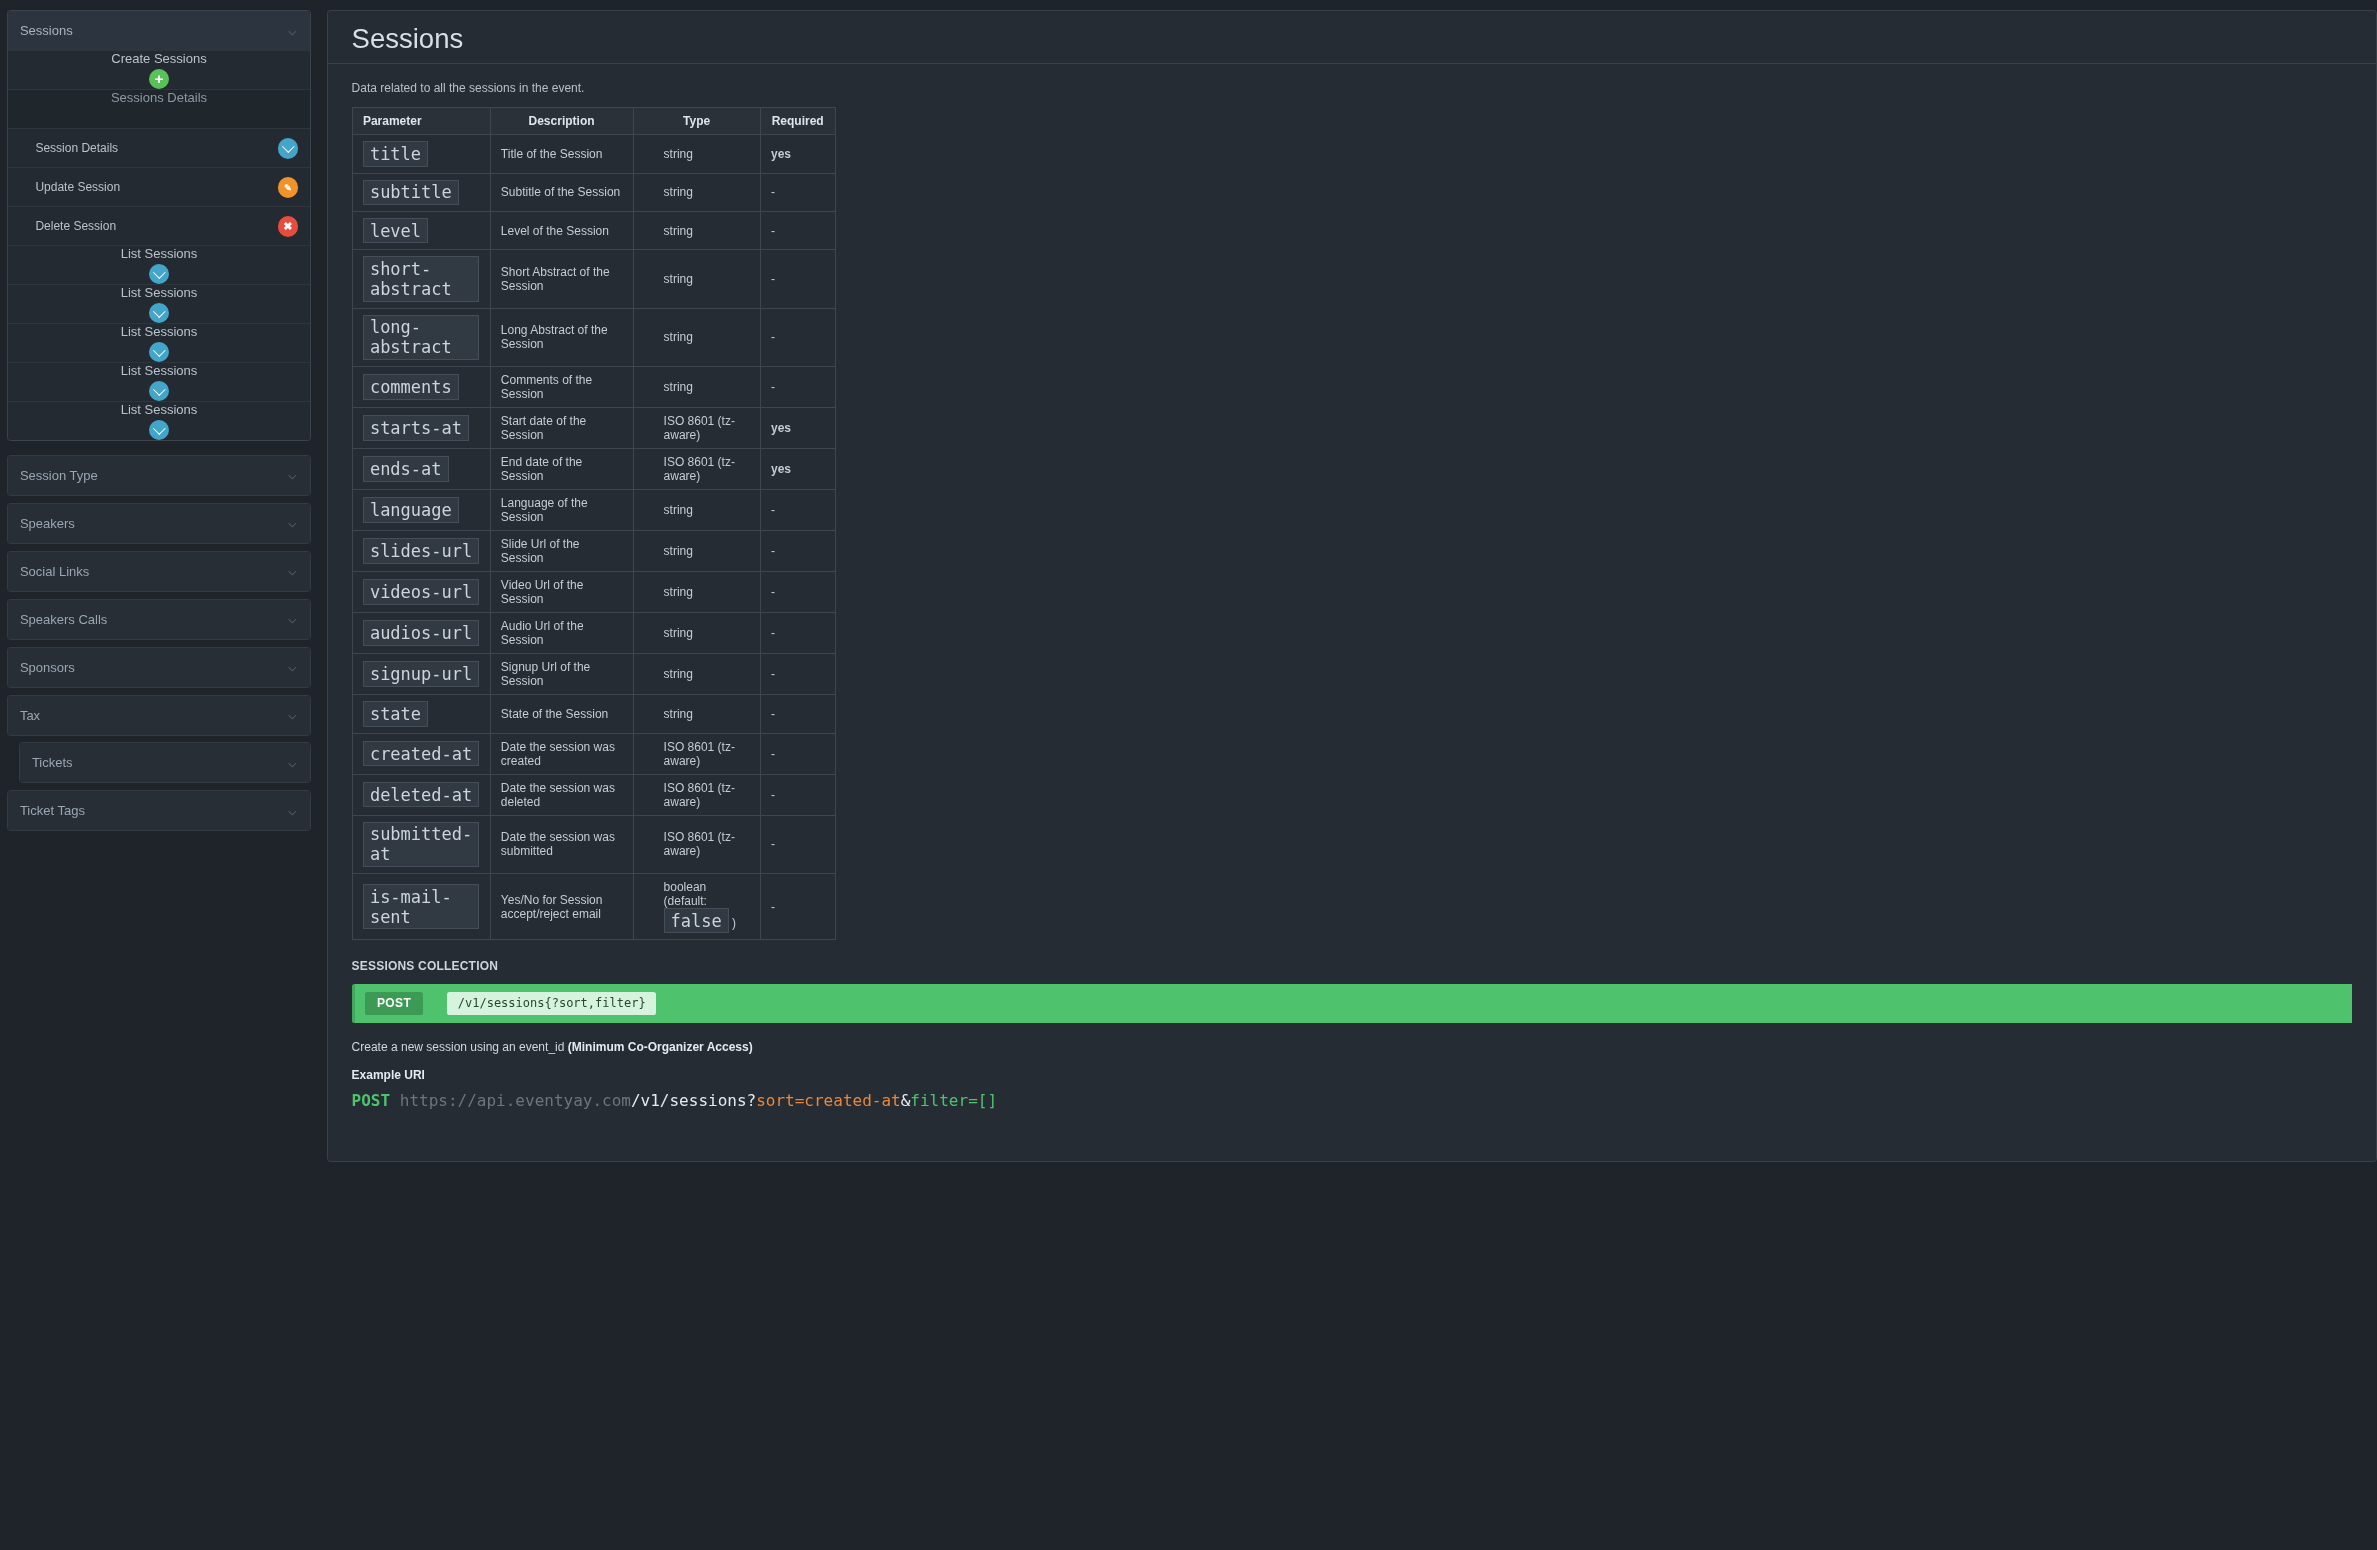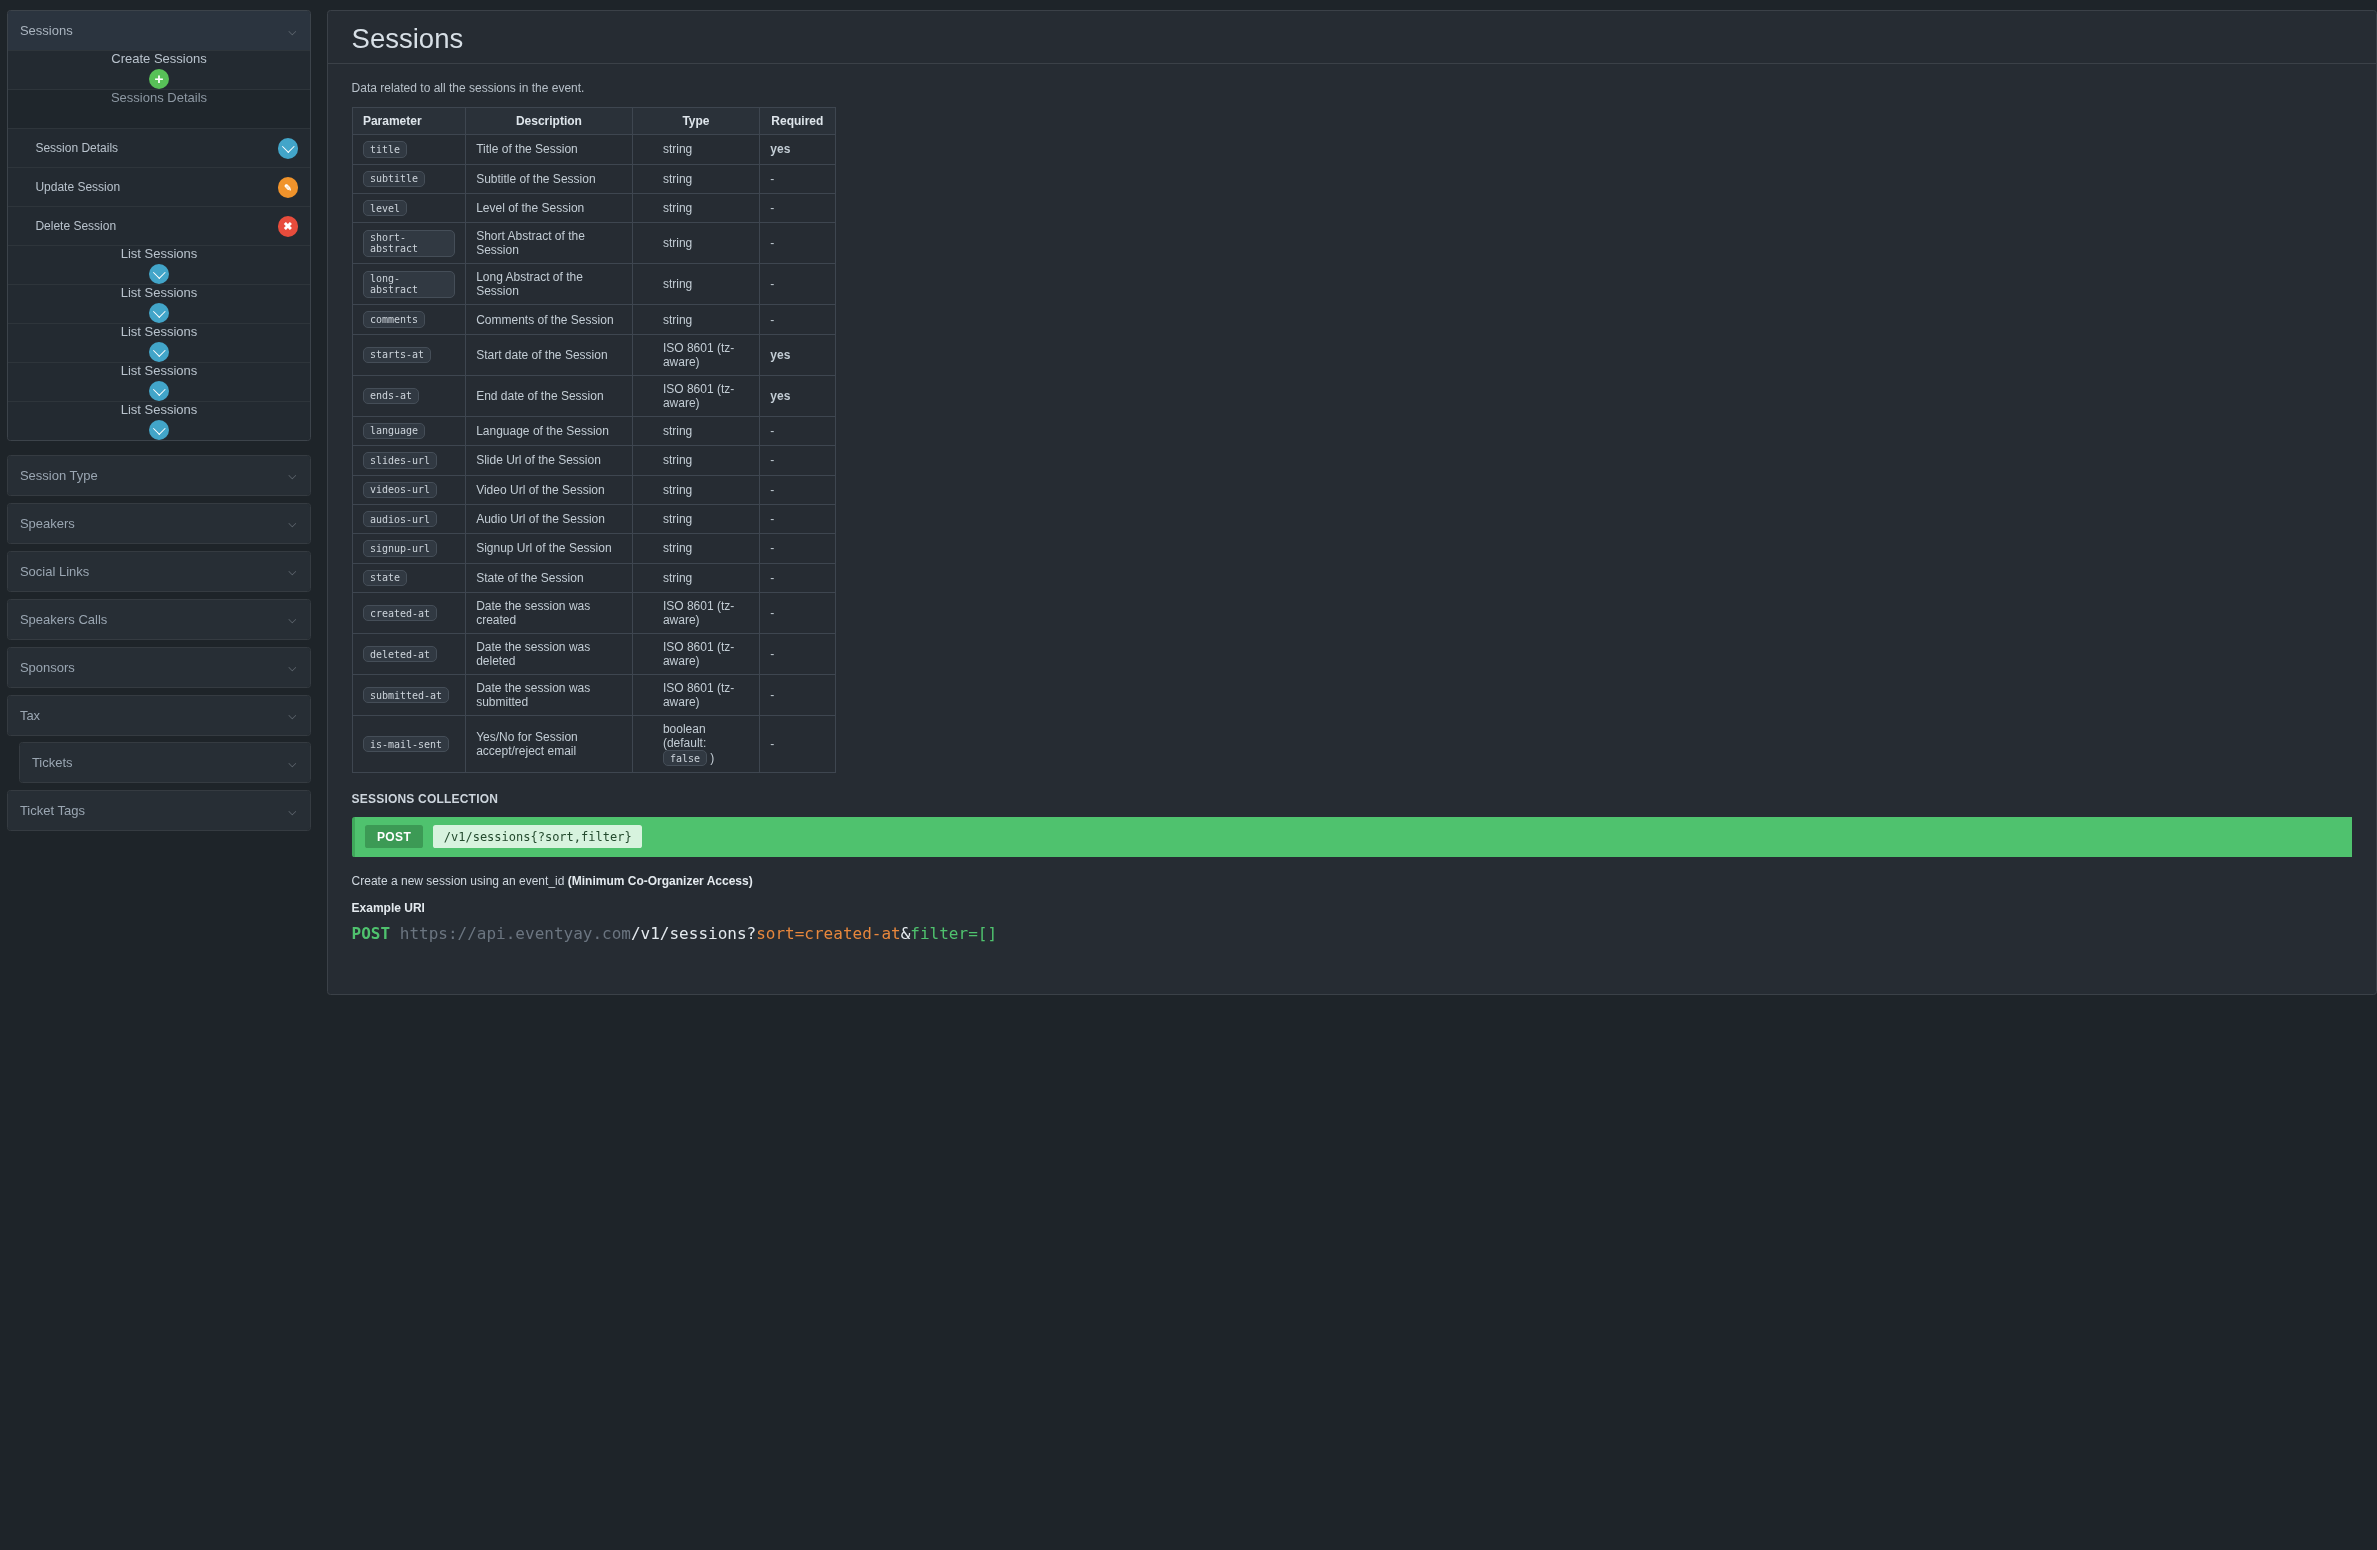--- a/index.html
+++ b/index.html
@@ -119,24 +119,24 @@
   }
   table.params th:nth-child(2), table.params th:nth-child(3), table.params th:nth-child(4) { text-align: center; }
   table.params td:nth-child(1) { width: 127px; }
   table.params td:nth-child(2) { width: 228px; }
   table.params td:nth-child(3) { width: 160px; padding-left: 30px; }
   table.params td:nth-child(4) { width: 77px; font-weight: 400; }
   table.params td.req-yes { font-weight: 700; }
   .codechip {
     display: inline-block;
     font-family: Menlo, Consolas, monospace;
-    font-size: 10px;
+    font-size: 17px;
     background: #313942;
     border: 0.9px solid #454e58;
-    border-radius: 5px;
+    border-radius: 0;
     padding: 1.7px 6px;
     color: #cdd4db;
   }
   .section-heading {
     font-weight: 700;
     letter-spacing: 0.2px;
     margin: 19px 0 10.3px 0;
     color: #cdd5dd;
   }
   .endpoint-bar {
@@ -158,20 +158,21 @@
     font-size: 12px;
     letter-spacing: 0.4px;
   }
   .path-pill {
     background: #d7f3de;
     color: #234a2d;
     font-family: Menlo, Consolas, monospace;
     font-size: 12px;
     padding: 4.3px 10.3px;
     border-radius: 2.6px;
+    margin-left: 14px;
   }
   .post-desc { margin: 17px 0 8.6px 0; color: #cfd7df; }
   .post-desc strong { color: #e4eaef; }
   .uri-label { font-weight: 700; color: #e4eaef; margin: 13.7px 0 8.6px 0; }
   .uri-line {
     font-family: Menlo, Consolas, monospace;
     font-size: 16px;
   }
   .uri-line .m   { color: #4fc26e; font-weight: 600; }
   .uri-line .g   { color: #6b7580; }

